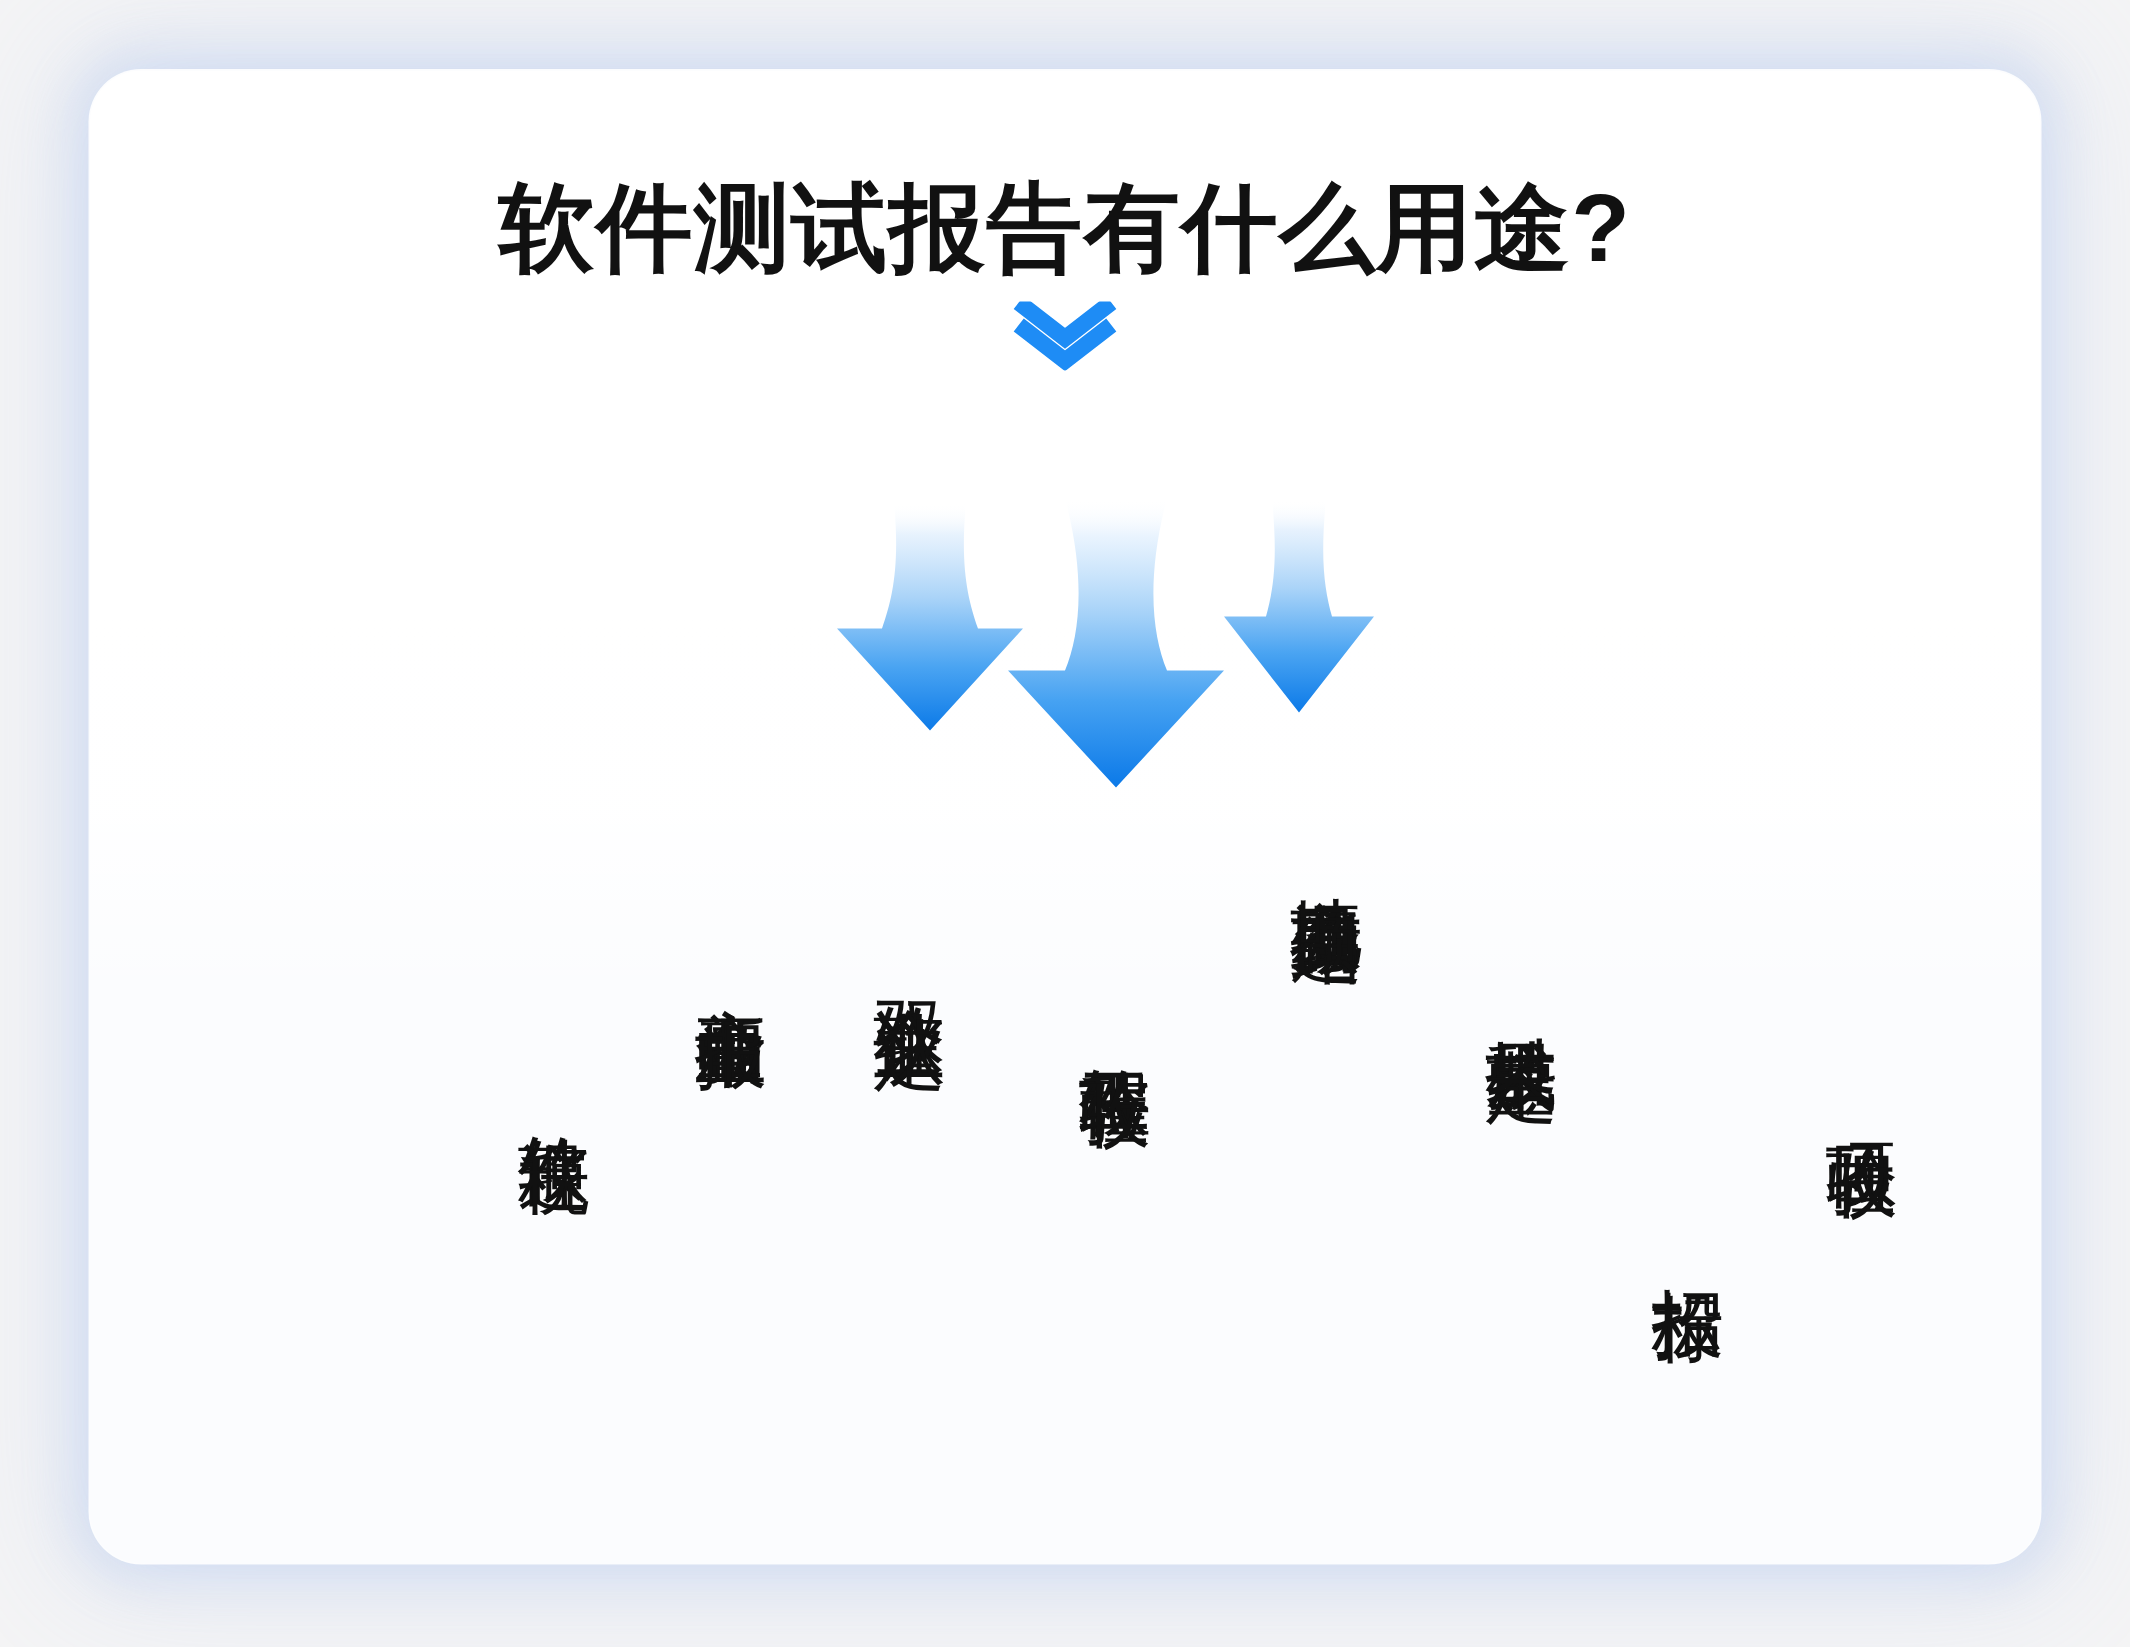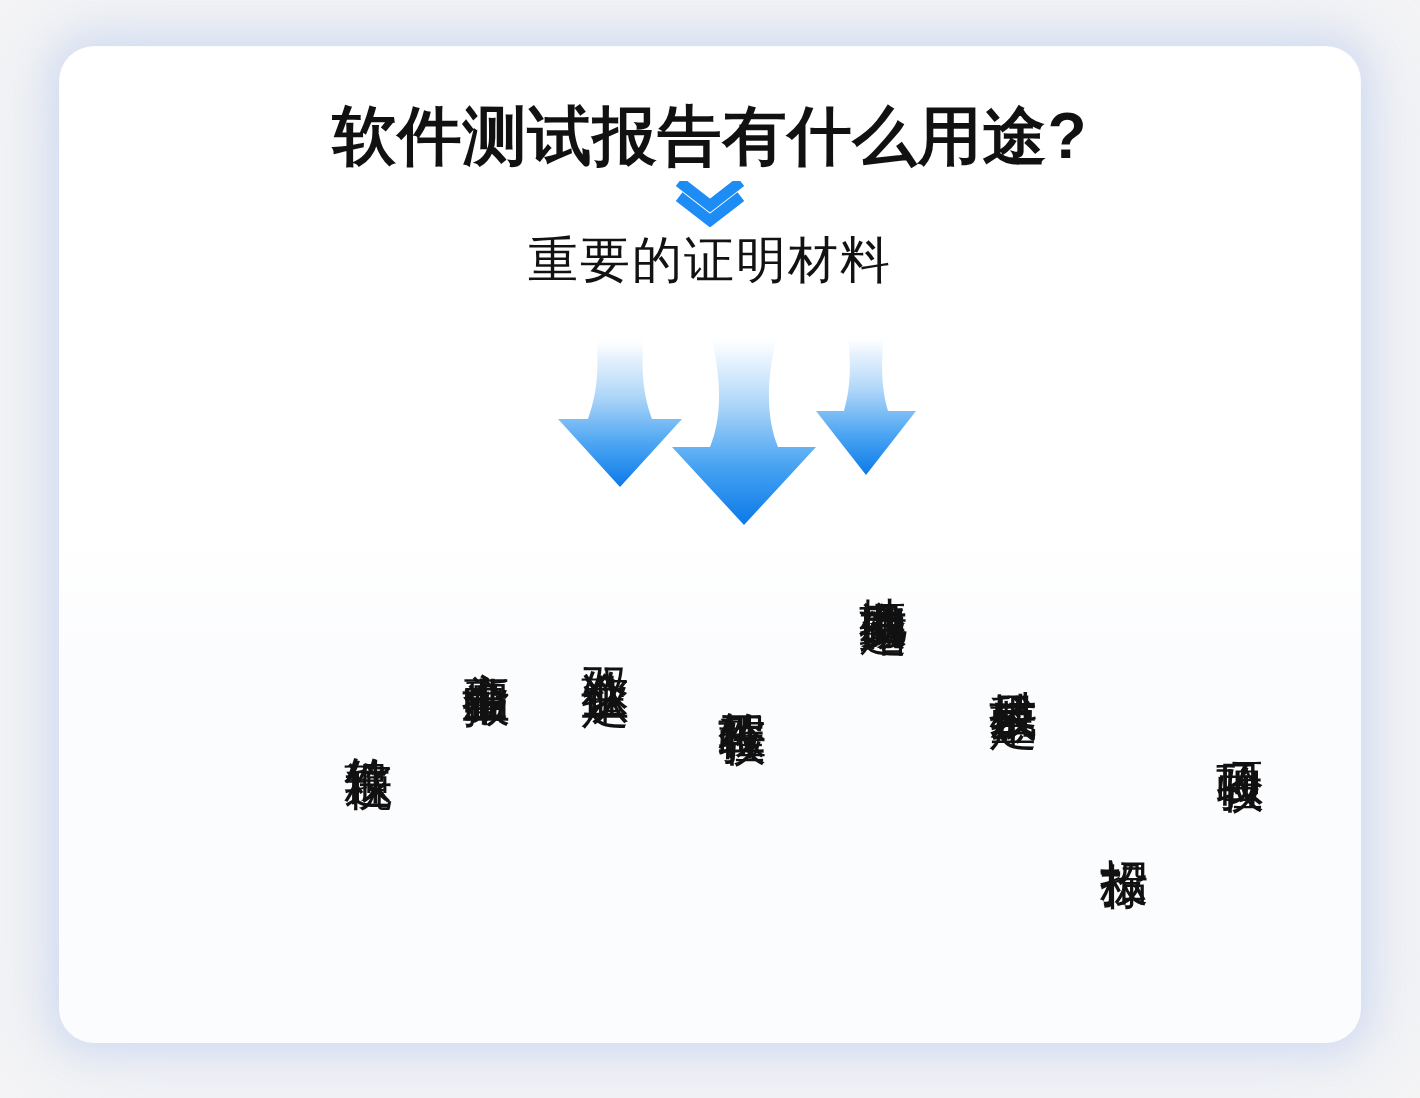--- a/index.html
+++ b/index.html
@@ -67,21 +67,21 @@
   
   .header {
     position: absolute;
     left: 0;
     top: 0;
     width: 1300px;
     text-align: center;
     z-index: 6;
   }
   .title {
-    margin: 0;
+    margin: 16px;
     padding-top: 57px;
     font-size: 64px;
     line-height: 1.0;
     font-weight: 700;
     color: #111111;
     letter-spacing: 1px;
     white-space: nowrap;
   }
   .chev-wrap {
     margin-top: 12px;
@@ -265,21 +265,20 @@
     <div class="header">
       <h1 class="title">软件测试报告有什么用途?</h1>
 
       <div class="chev-wrap">
         <svg width="74" height="46" viewBox="0 0 74 46" aria-hidden="true">
           <path d="M10.5 4 L37 24.5 L63.5 4" fill="none" stroke="#1e8cf5" stroke-width="11" stroke-linecap="square" stroke-linejoin="miter"></path>
           <path d="M10.5 19 L37 39.5 L63.5 19" fill="none" stroke="#1e8cf5" stroke-width="11" stroke-linecap="square" stroke-linejoin="miter"></path>
         </svg>
       </div>
 
-      <h2 class="subtitle">重要的证明材料</h2>
     </div>
 
     <svg class="arrows" viewBox="0 0 1300 995" aria-hidden="true">
       <defs>
         <linearGradient id="arrGrad" x1="0" y1="0" x2="0" y2="1">
           <stop offset="0%" stop-color="#ffffff" stop-opacity="0"></stop>
           <stop offset="14%" stop-color="#e3f0fd" stop-opacity="0.85"></stop>
           <stop offset="42%" stop-color="#a9d3f8"></stop>
           <stop offset="72%" stop-color="#4aa4f2"></stop>
           <stop offset="100%" stop-color="#0c7ae8"></stop>

